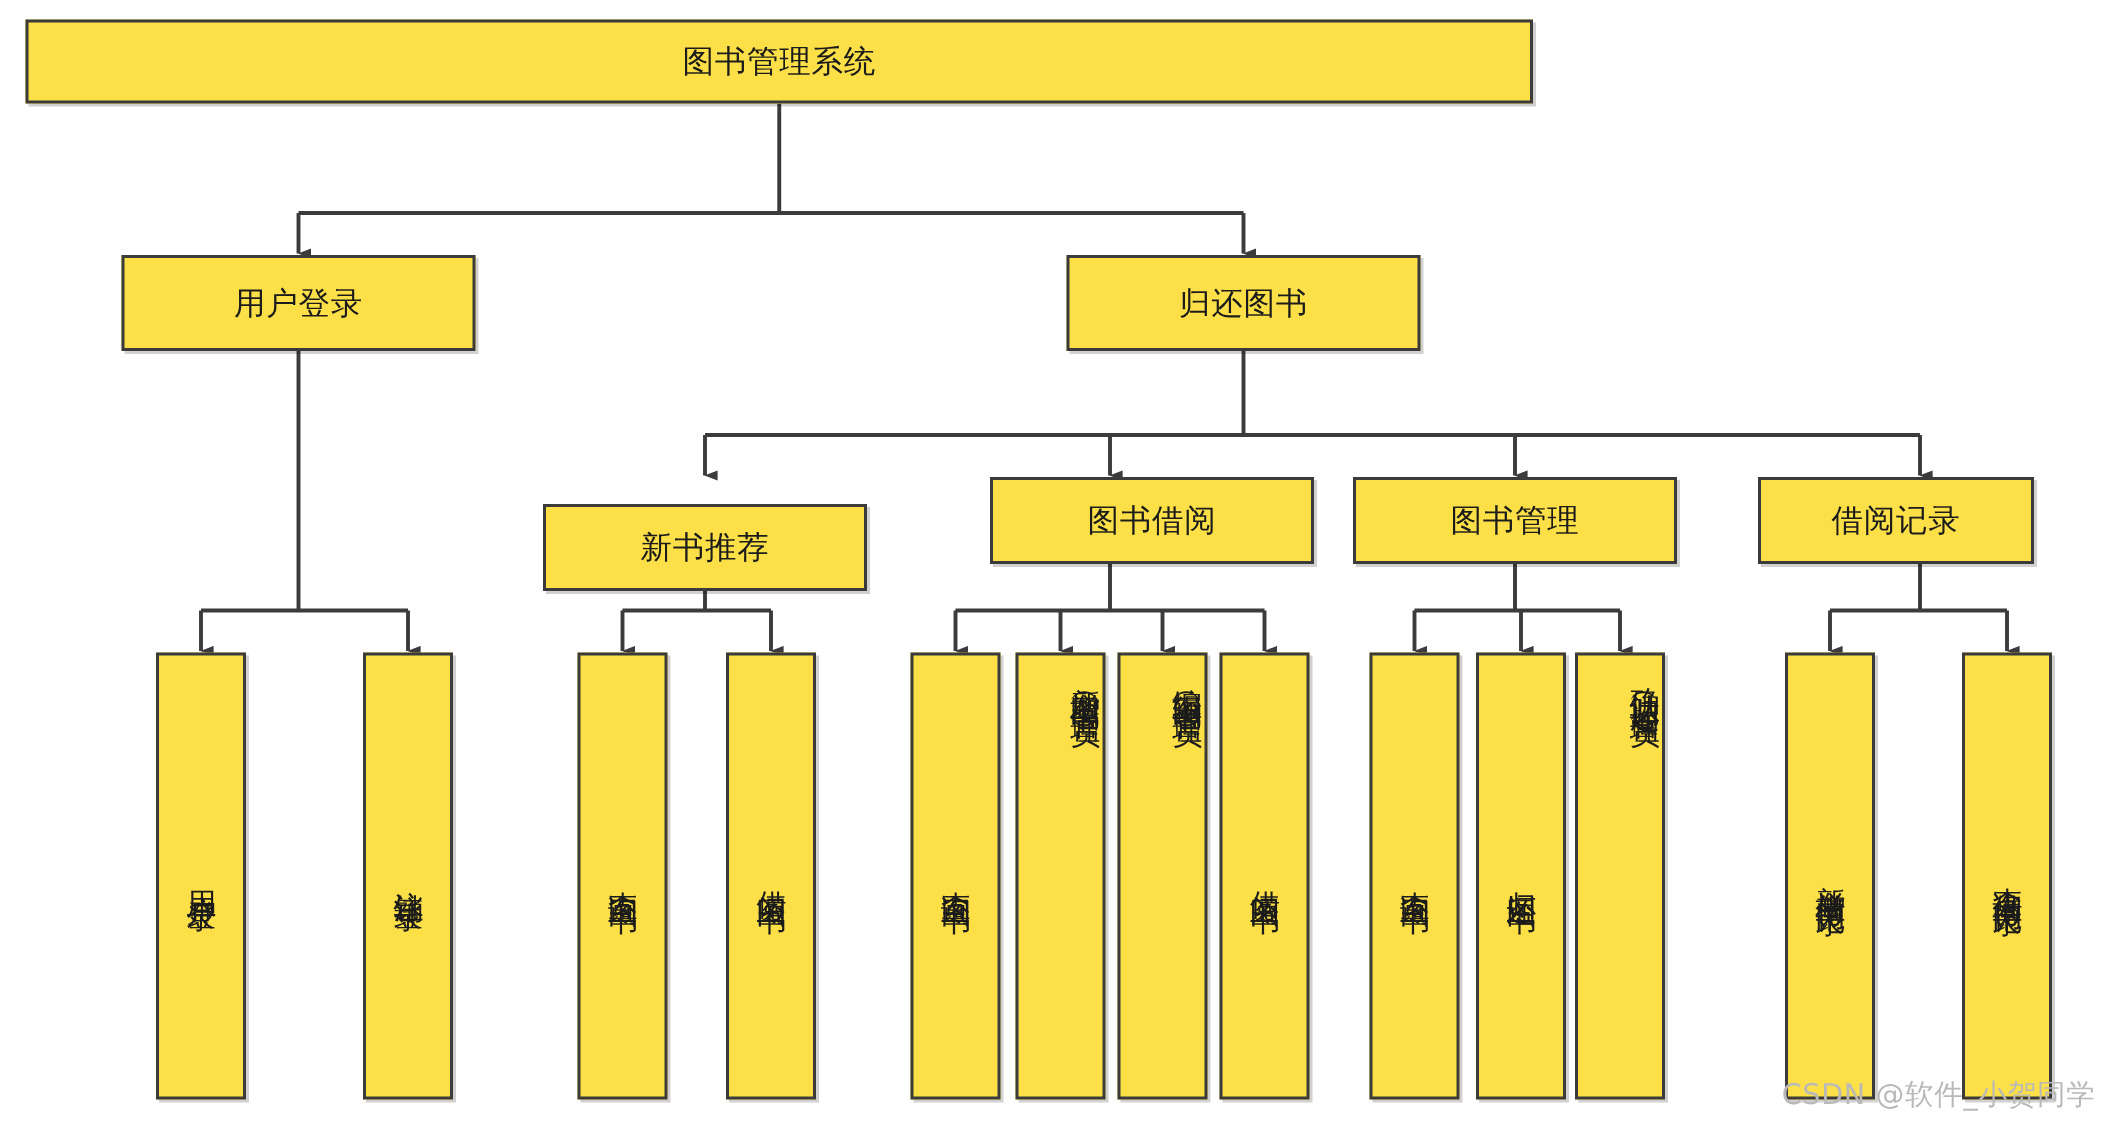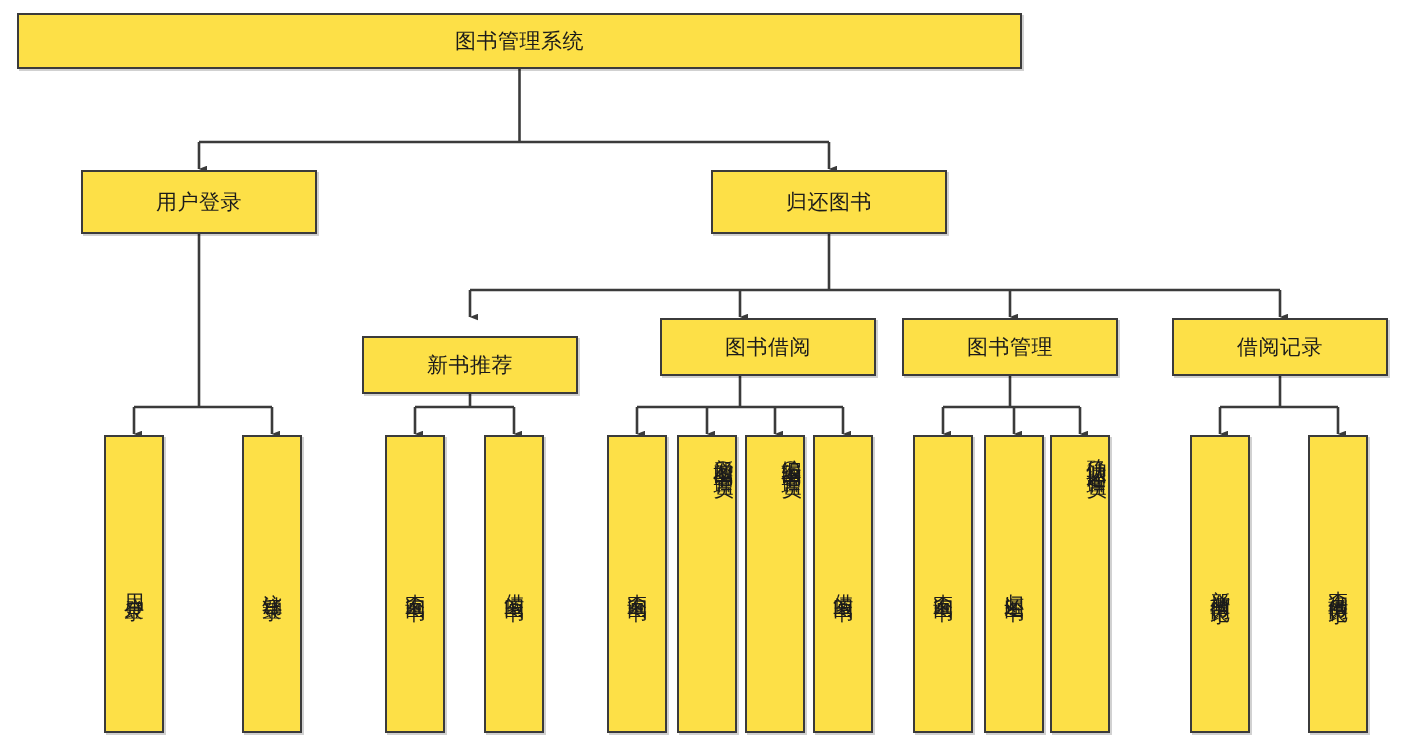--- a/index.html
+++ b/index.html
@@ -131,21 +131,21 @@
       </div>
       <div class="node-box" style="left: 362px; top: 336px; width: 216px; height: 58px;">
         <span class="node-label">新书推荐</span>
       </div>
       <div class="node-box" style="left: 632px; top: 318px; width: 216px; height: 58px; margin-left: 28px;">
         <span class="node-label">图书借阅</span>
       </div>
       <div class="node-box" style="left: 902px; top: 318px; width: 216px; height: 58px;">
         <span class="node-label">图书管理</span>
       </div>
-      <div class="node-box" style="left: 1172px; top: 318px; width: 216px; height: 58px;">
+      <div class="node-box" style="left: 1172px; top: 318px; width: 184px; height: 58px;">
         <span class="node-label">借阅记录</span>
       </div>
       <div class="node-box vertical" style="left: 104px; top: 435px; width: 60px; height: 298px;">
         <span class="node-label">用户登录</span>
       </div>
       <div class="node-box vertical" style="left: 242px; top: 435px; width: 60px; height: 298px;">
         <span class="node-label">注销登录</span>
       </div>
       <div class="node-box vertical" style="left: 385px; top: 435px; width: 60px; height: 298px;">
         <span class="node-label">查询图书</span>
@@ -174,13 +174,14 @@
       <div class="node-box vertical tall-text" style="left: 1050px; top: 435px; width: 60px; height: 298px;">
         <span class="node-label">确认归还（管理员）</span>
       </div>
       <div class="node-box vertical" style="left: 1190px; top: 435px; width: 60px; height: 298px;">
         <span class="node-label">新增借阅记录</span>
       </div>
       <div class="node-box vertical" style="left: 1308px; top: 435px; width: 60px; height: 298px;">
         <span class="node-label">查询借阅记录</span>
       </div>
     </div>
+  <div id="watermark">CSDN @软件_小贺同学</div>
 </div>
 
 </body></html>

